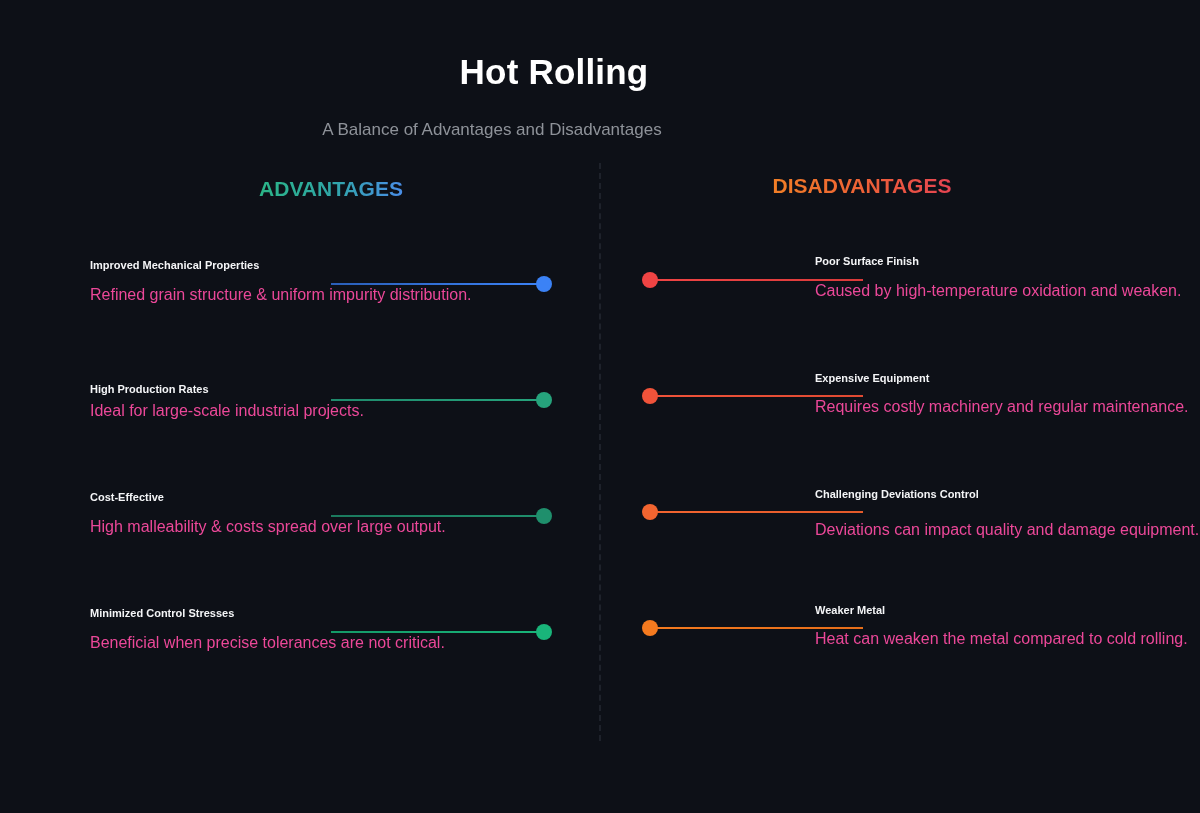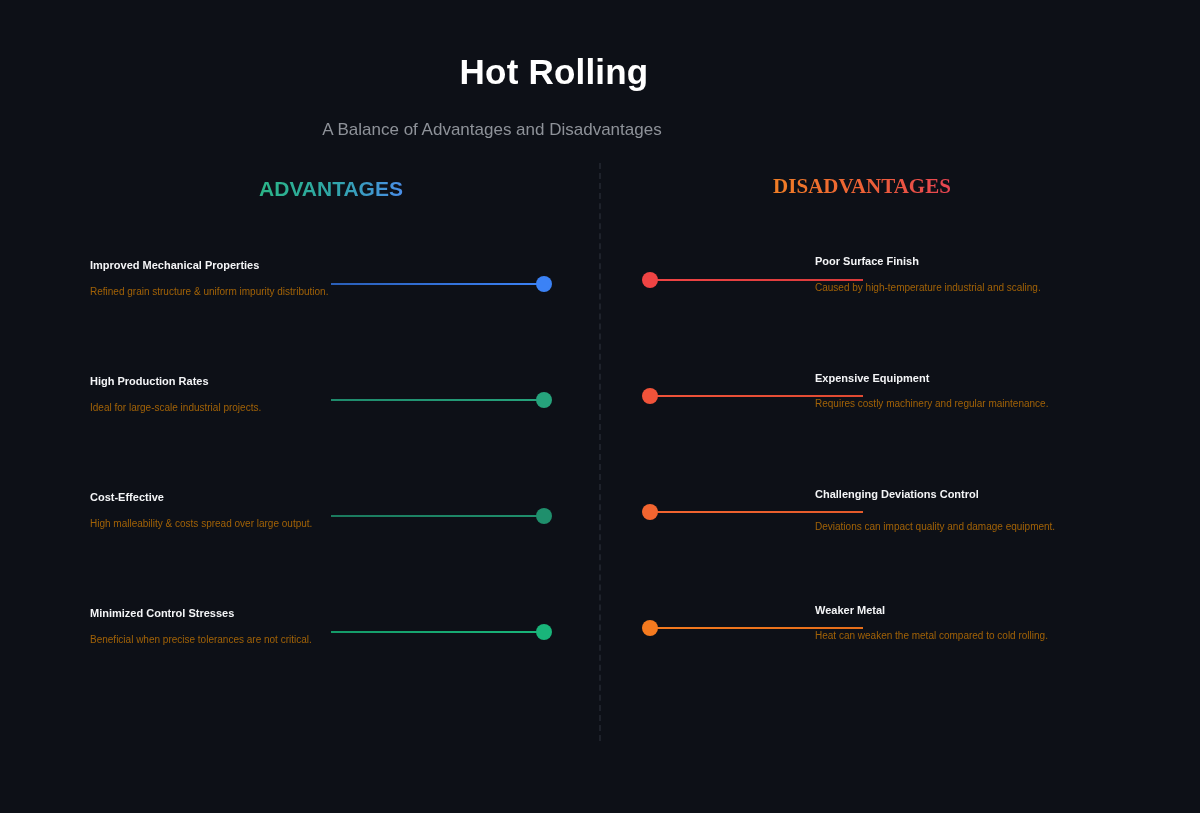--- a/index.html
+++ b/index.html
@@ -61,36 +61,35 @@
       color: transparent;
     }
     .col-heading.dis {
       left: 712px; width: 300px; top: 174px;
     }
     .col-heading.dis span {
       background: linear-gradient(90deg, #f07e26 0%, #ee6236 50%, #e64452 100%);
       -webkit-background-clip: text;
       background-clip: text;
       color: transparent;
-      font-family: Liberation Serif, serif;
     }
     .item {
       position: absolute;
     }
     .item-title {
       position: absolute;
       font-size: 11px;
       font-weight: bold;
       color: #f4f5f7;
       white-space: nowrap;
     }
     .item-desc {
       position: absolute;
-      font-size: 10px;
-      color: #a16207;
+      font-size: 16px;
+      color: #ec4899;
       white-space: nowrap;
     }
     .line {
       position: absolute;
       height: 2px;
     }
     .dot {
       position: absolute;
       width: 16px;
       height: 16px;
@@ -115,21 +114,21 @@
 <div>
 
   <div class="item">
     <div class="item-title" style="left:90px; top:259px;">Improved Mechanical Properties</div>
     <div class="item-desc" style="left:90px; top:286px;">Refined grain structure &amp; uniform impurity distribution.</div>
     <div class="line" style="left:331px; top:283px; width:210px; background:linear-gradient(90deg,#2a5fb8,#3b82f6);"></div>
     <div class="dot" style="left:536px; top:276px; background:#3b82f6;"></div>
   </div>
 
   <div class="item">
-    <div class="item-title" style="left:90px; top:375px;">High Production Rates</div>
+    <div class="item-title" style="left:90px; top:383px;">High Production Rates</div>
     <div class="item-desc" style="left:90px; top:402px;">Ideal for large-scale industrial projects.</div>
     <div class="line" style="left:331px; top:399px; width:210px; background:linear-gradient(90deg,#1f8a6c,#26a37c);"></div>
     <div class="dot" style="left:536px; top:392px; background:#26a37c;"></div>
   </div>
 
   <div class="item">
     <div class="item-title" style="left:90px; top:491px;">Cost-Effective</div>
     <div class="item-desc" style="left:90px; top:518px;">High malleability &amp; costs spread over large output.</div>
     <div class="line" style="left:331px; top:515px; width:210px; background:linear-gradient(90deg,#1b7a5e,#1f8f6c);"></div>
     <div class="dot" style="left:536px; top:508px; background:#1f8f6c;"></div>
@@ -142,21 +141,21 @@
     <div class="dot" style="left:536px; top:624px; background:#19b57a;"></div>
   </div>
 </div>
 
 <div>
 
   <div class="item">
     <div class="dot" style="left:642px; top:272px; background:#ef4444;"></div>
     <div class="line" style="left:652px; top:279px; width:211px; background:linear-gradient(90deg,#ef4444,#d93a3a);"></div>
     <div class="item-title" style="left:815px; top:255px;">Poor Surface Finish</div>
-    <div class="item-desc" style="left:815px; top:282px;">Caused by high-temperature industrial and scaling.</div>
+    <div class="item-desc" style="left:815px; top:282px;">Caused by high-temperature oxidation and weaken.</div>
   </div>
 
   <div class="item">
     <div class="dot" style="left:642px; top:388px; background:#f0533a;"></div>
     <div class="line" style="left:652px; top:395px; width:211px; background:linear-gradient(90deg,#f0533a,#e04a32);"></div>
     <div class="item-title" style="left:815px; top:372px;">Expensive Equipment</div>
     <div class="item-desc" style="left:815px; top:398px;">Requires costly machinery and regular maintenance.</div>
   </div>
 
   <div class="item">

